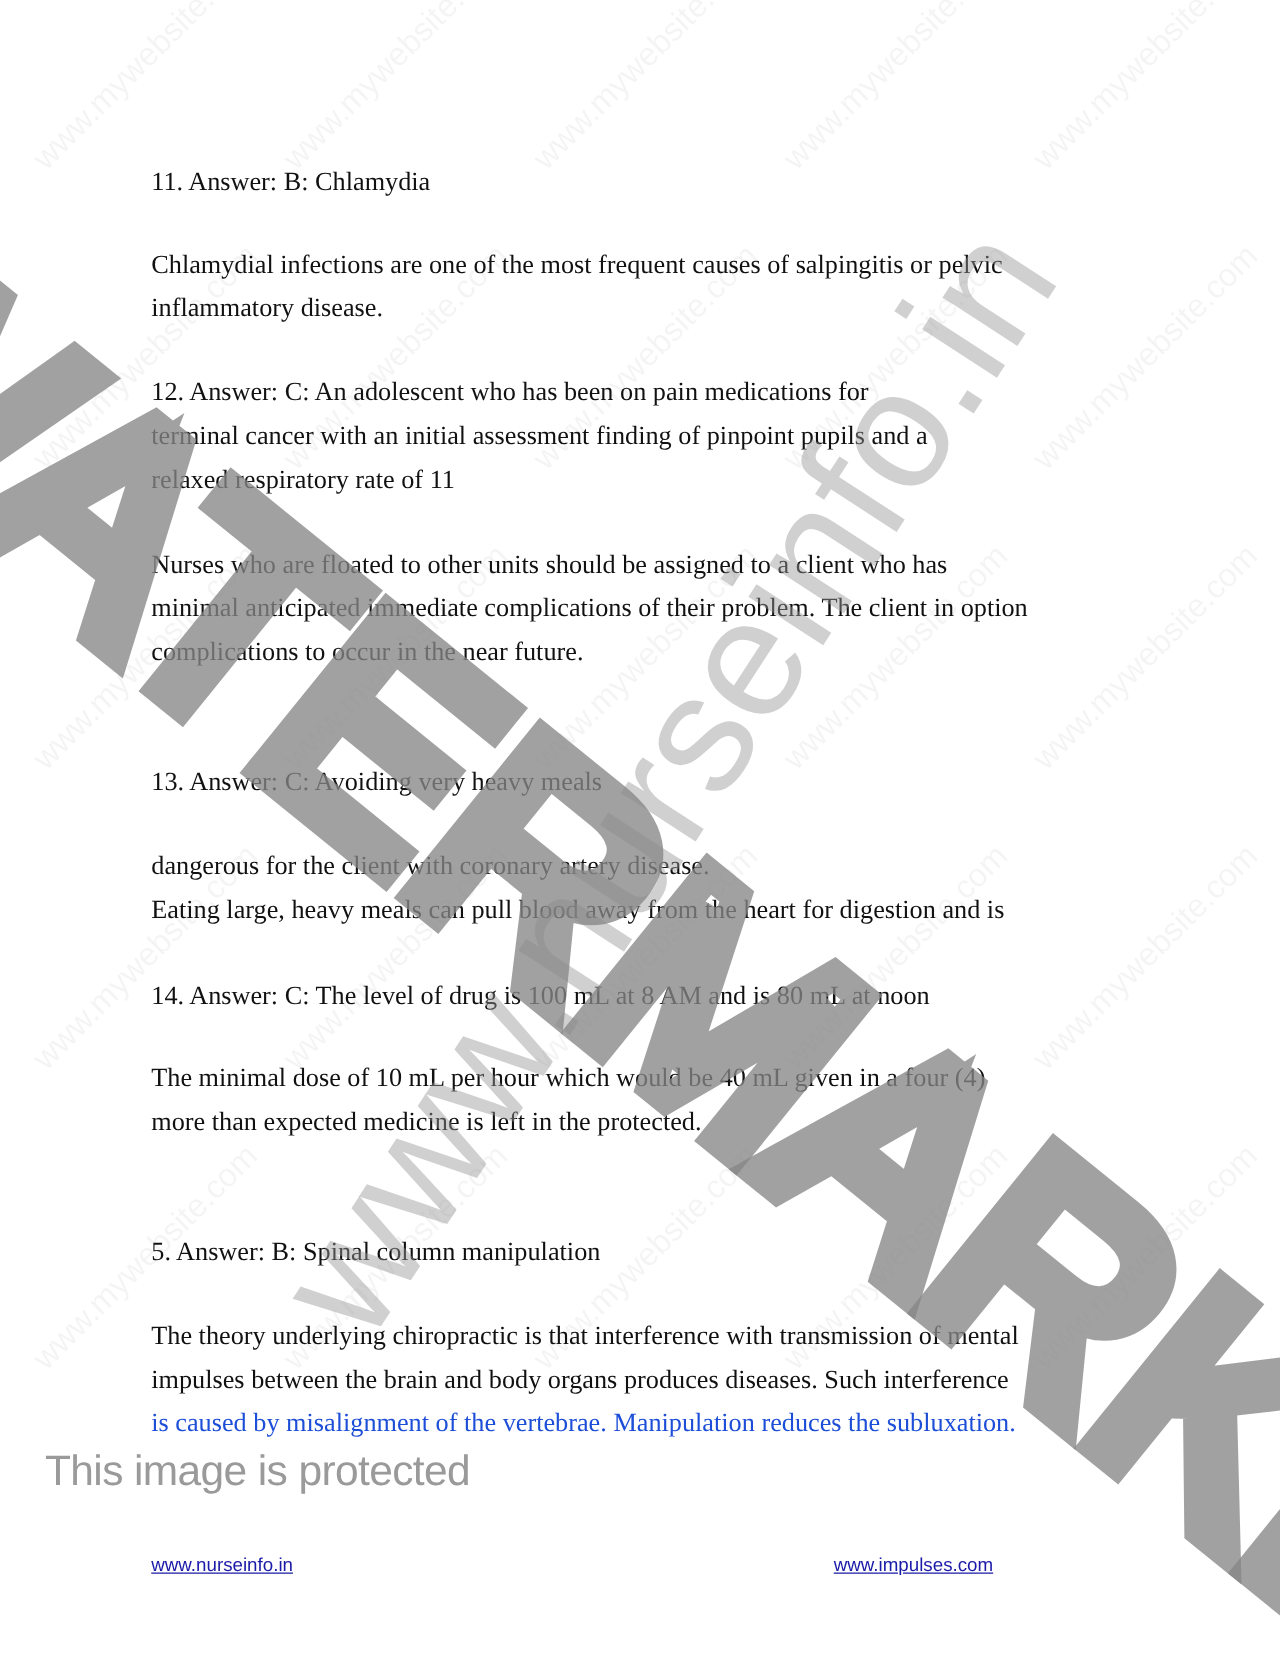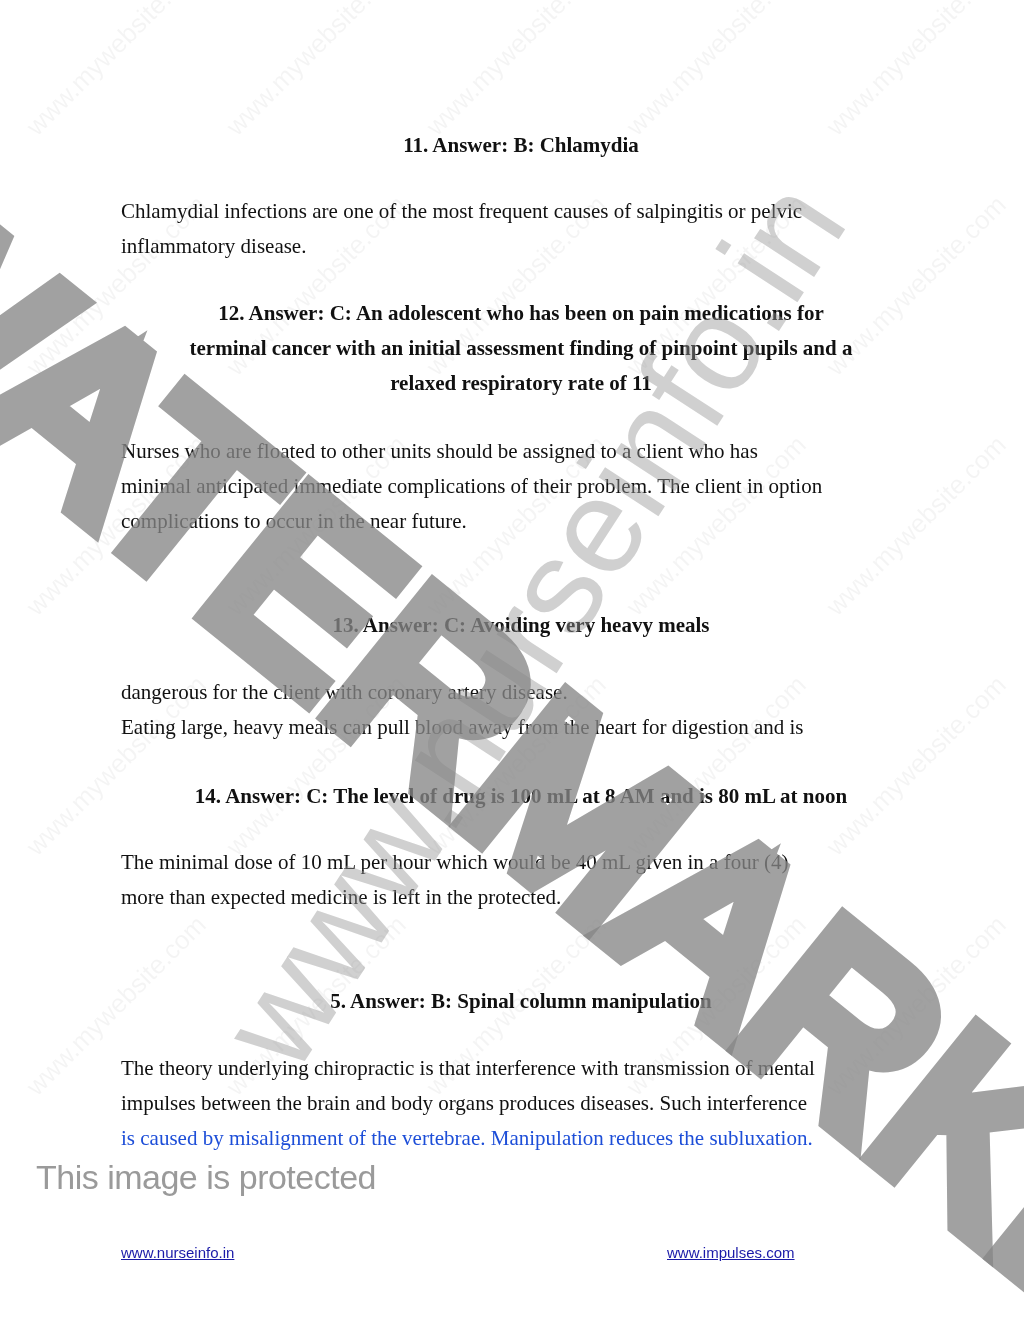--- a/index.html
+++ b/index.html
@@ -21,25 +21,24 @@
       width: 1024px; height: 1325px;
     }
     .content {
       position: absolute;
       left: 121px;
       top: 128px;
       width: 800px;
       z-index: 1;
     }
     .q-heading {
-      font-weight: bold;
+      font-weight: normal;
       font-size: 21px;
       line-height: 35px;
       margin: 0;
-      text-align: center;
     }
     .q-body {
       font-size: 21px;
       line-height: 35px;
       margin: 0;
     }
     .blk { position: absolute; left: 0; width: 800px; }
     .faded { color: #1d4ed8; }
 
     

